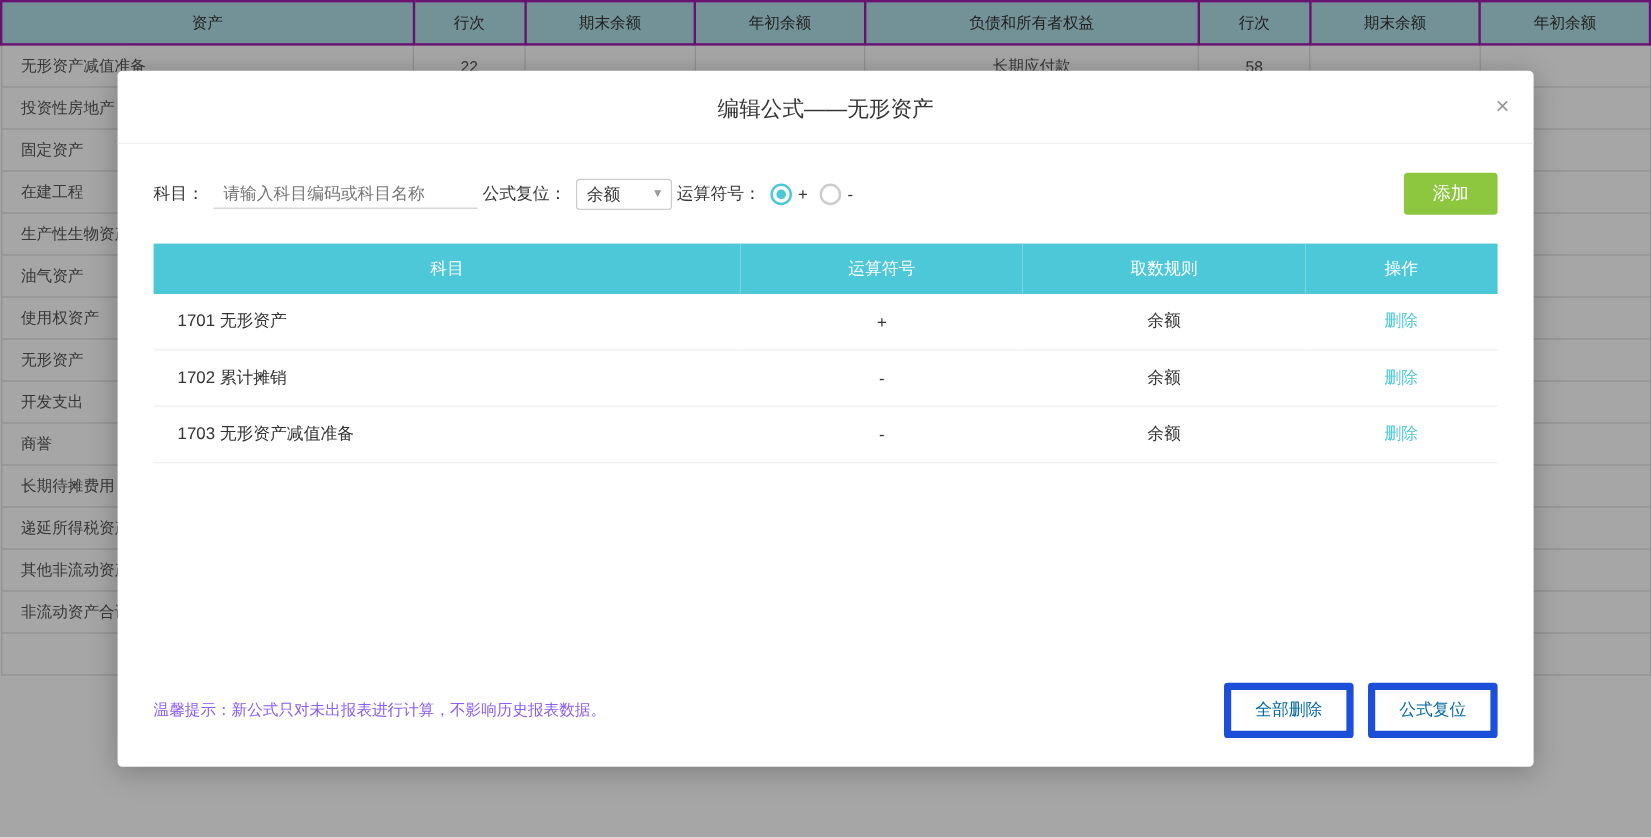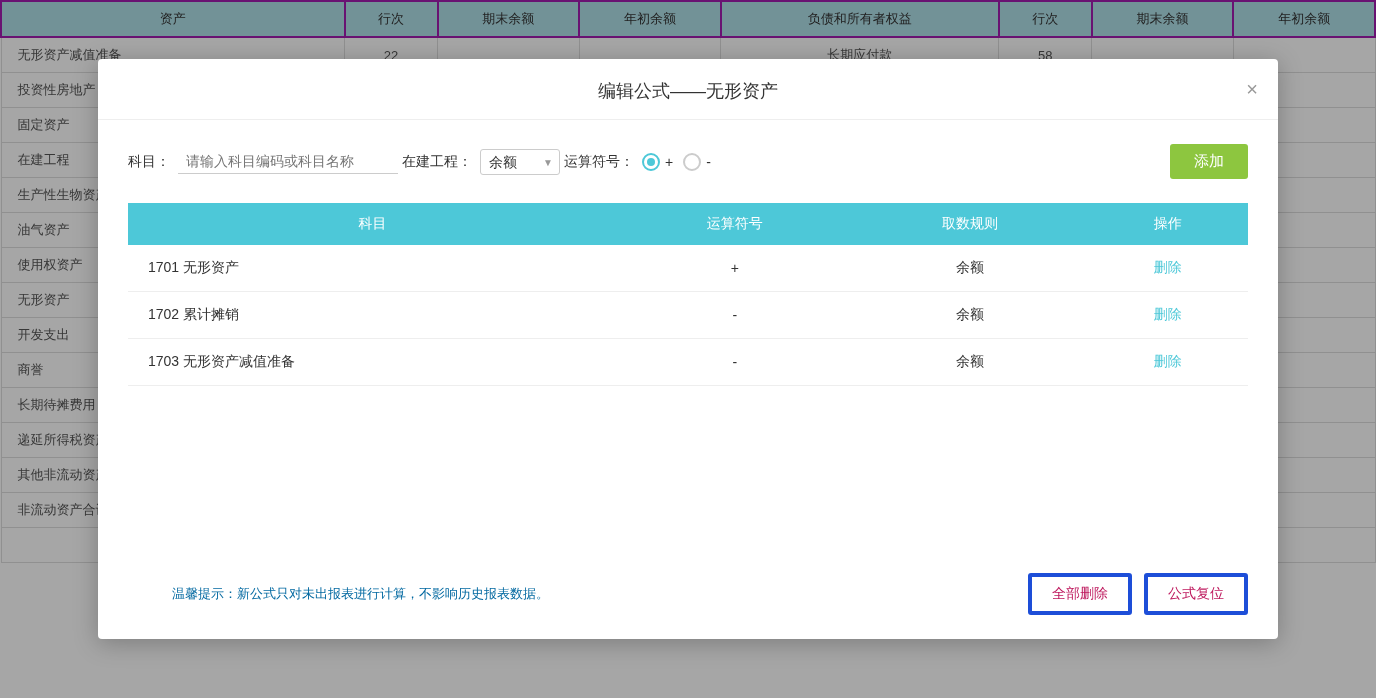--- a/index.html
+++ b/index.html
@@ -273,33 +273,32 @@
     
     .modal-footer {
       padding: 16px 30px 24px;
       display: flex;
       align-items: center;
       justify-content: space-between;
     }
 
     .hint-text {
       font-size: 13px;
-      color: #0369a1;
-      margin-left: 44px;
+      color: #8b5cf6;
     }
 
     .footer-btns {
       display: flex;
       gap: 12px;
     }
 
     .btn-outline {
       background: #fff;
-      border: 4px solid #1d4ed8;
-      color: #be185d;
+      border: 6px solid #1d4ed8;
+      color: #0369a1;
       border-radius: 3px;
       padding: 8px 20px;
       font-size: 14px;
       cursor: pointer;
       min-width: 90px;
     }
   </style>
 </head>
 <body>
 
@@ -483,21 +482,21 @@
     <div class="modal-body">
 
       <div class="form-row">
 
         <div class="form-group">
           <label class="form-label">科目：</label>
           <input class="form-input" type="text" placeholder="请输入科目编码或科目名称" style="">
         </div>
 
         <div class="form-group">
-          <label class="form-label">在建工程：</label>
+          <label class="form-label">公式复位：</label>
           <div class="select-wrap">
             <select class="form-select">
               <option>余额</option>
               <option>借方</option>
               <option>贷方</option>
             </select>
             <span class="select-arrow">▼</span>
           </div>
         </div>
 

